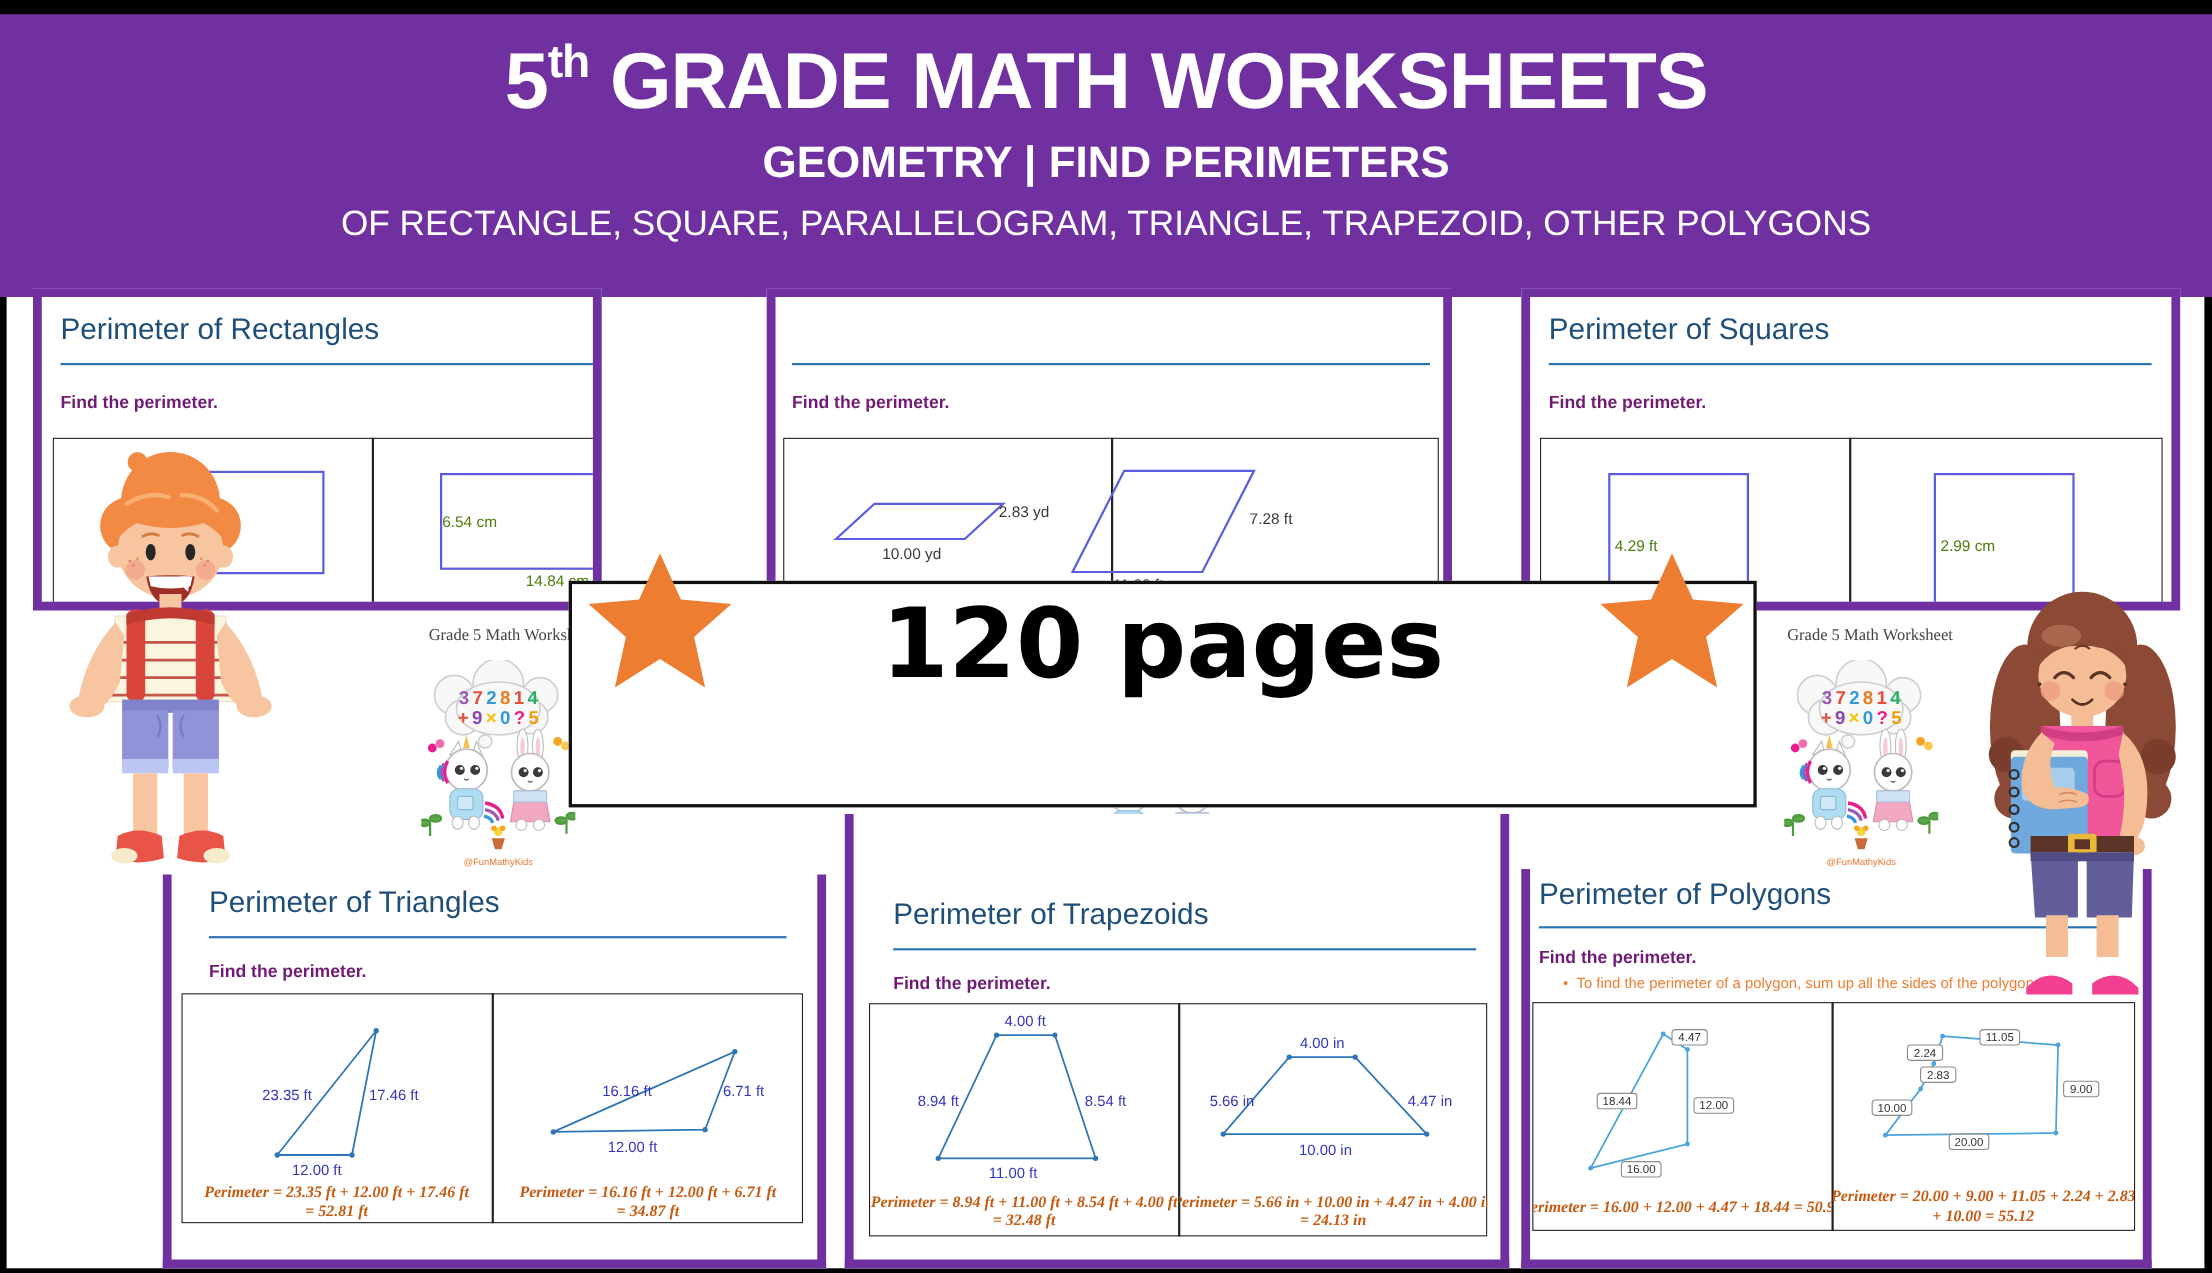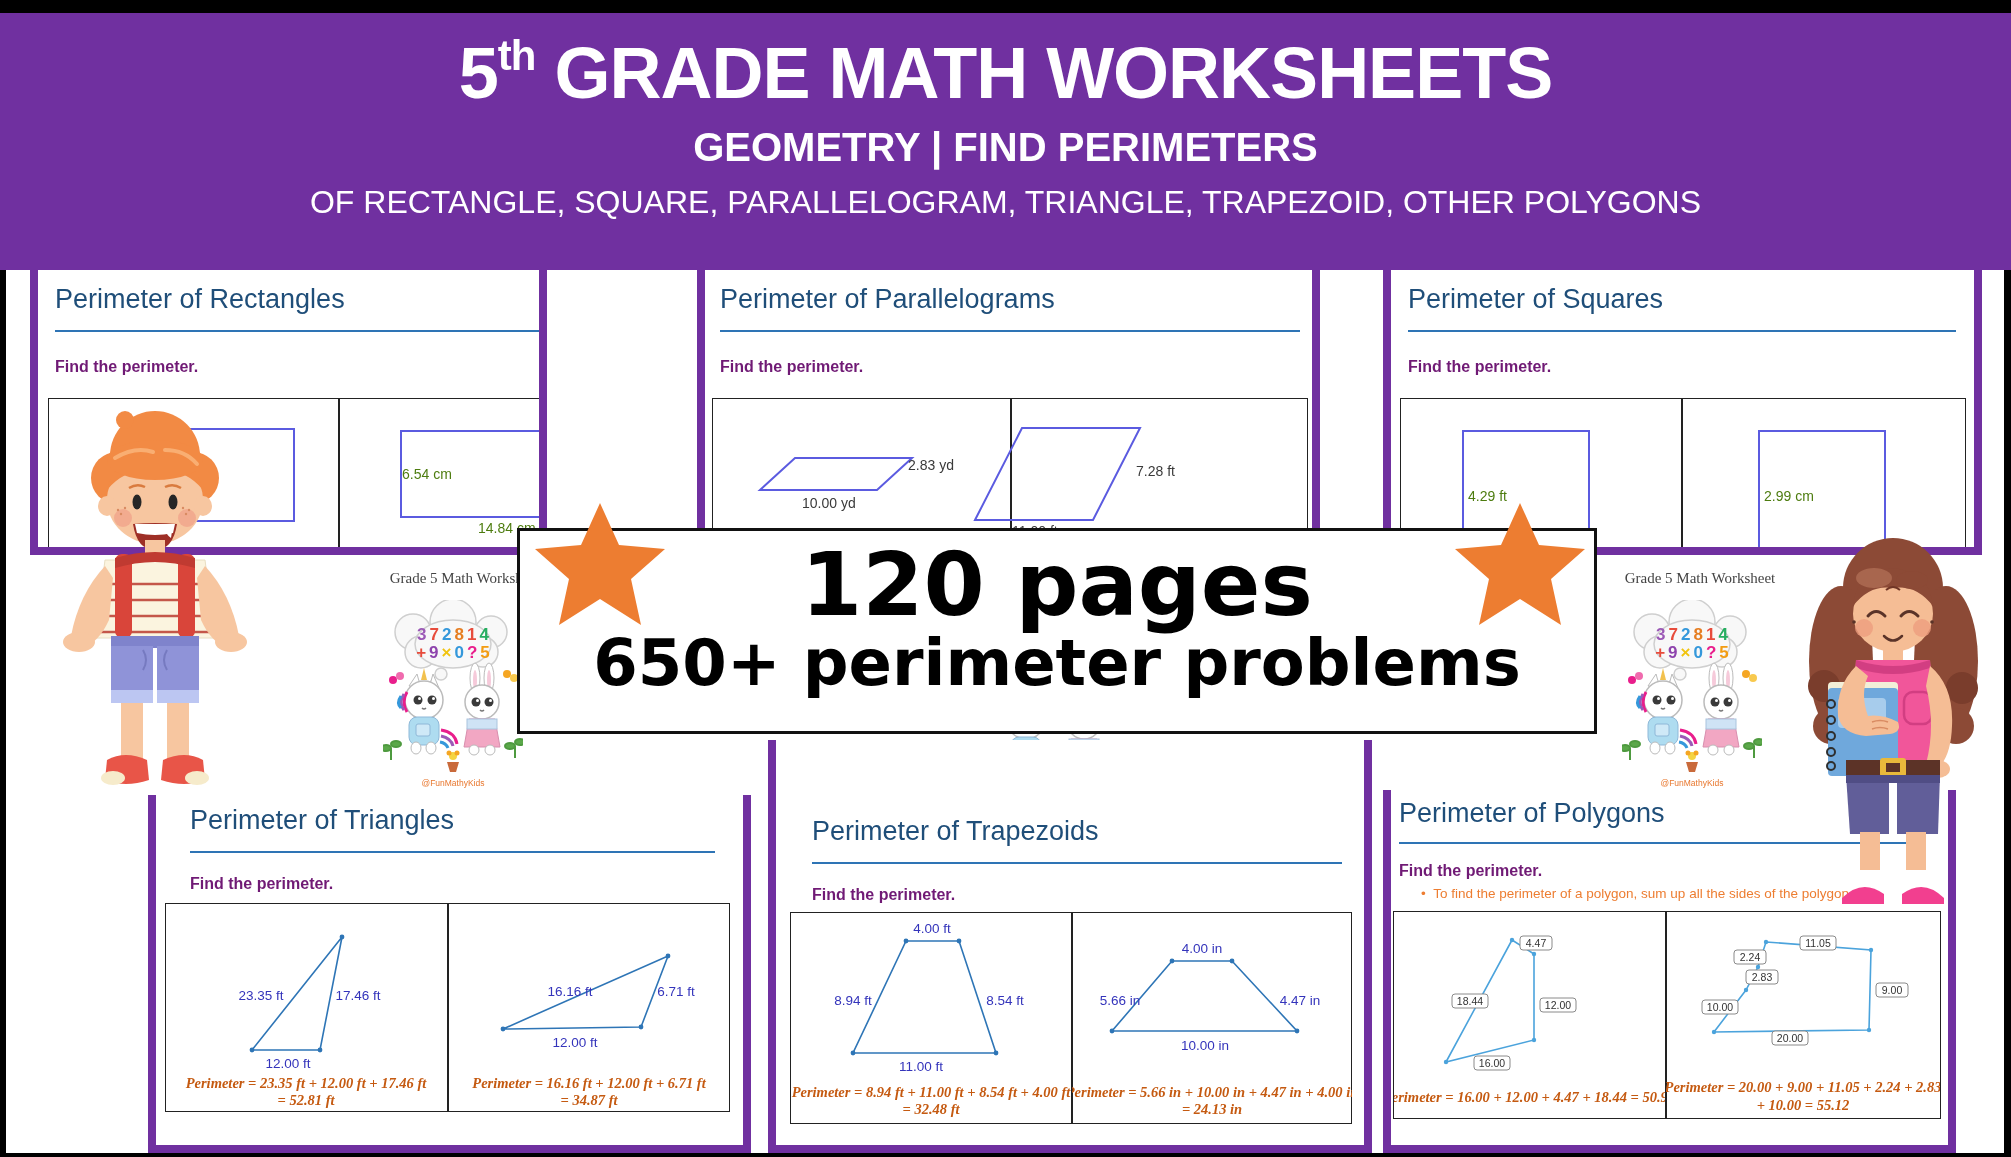--- a/index.html
+++ b/index.html
@@ -56,21 +56,20 @@
     <div class="instr" style="left:17px;top:88px;">Find the perimeter.</div>
     <div class="pbox" style="left:10px;top:128px;width:580px;height:170px;"></div>
     <div class="pdiv" style="left:300px;top:128px;height:170px;"></div>
     <div class="shape" style="left:112px;top:158px;width:145px;height:94px;"></div>
     <div class="shape" style="left:362px;top:160px;width:177px;height:88px;"></div>
     <div class="dim" style="left:364px;top:196px;">6.54 cm</div>
     <div class="dim" style="left:440px;top:250px;">14.84 cm</div>
   </div>
 
   <div class="abs card" style="left:697px;top:262px;width:623px;height:296px;">
-    <div class="title" style="left:15px;top:14px;">Perimeter of Parallelograms</div>
     <div class="rule" style="left:15px;top:60px;width:580px;"></div>
     <div class="instr" style="left:15px;top:88px;">Find the perimeter.</div>
     <div class="pbox" style="left:7px;top:128px;width:596px;height:165px;"></div>
     <div class="pdiv" style="left:305px;top:128px;height:165px;"></div>
     <svg class="abs" style="left:7px;top:128px;" width="596" height="165">
       <polygon points="48,92 83,60 200,60 165,92" fill="none" stroke="#5B5BE0" stroke-width="2"></polygon>
       <polygon points="263,122 310,30 428,30 381,122" fill="none" stroke="#5B5BE0" stroke-width="2"></polygon>
       <text x="196" y="72" style="font-size:14px;fill:#3a3a3a;">2.83 yd</text>
       <text x="90" y="110" style="font-size:14px;fill:#3a3a3a;">10.00 yd</text>
       <text x="424" y="78" style="font-size:14px;fill:#3a3a3a;">7.28 ft</text>
@@ -231,21 +230,20 @@
           <rect x="106" y="119" width="36" height="14" rx="3" fill="#fff" stroke="#8a8a8a"></rect>
           <text class="boxlab" x="124" y="129.5" text-anchor="middle">20.00</text>
         </g>
       <text class="ans" x="137" y="180" text-anchor="middle">Perimeter = 20.00 + 9.00 + 11.05 + 2.24 + 2.83</text>
       <text class="ans" x="137" y="198" text-anchor="middle">+ 10.00 = 55.12</text>
     </svg>
   </div>
 
   <div class="abs" id="banner">
     <div class="b1">120 pages</div>
-    <div class="b2">650+ perimeter problems</div>
   </div>
 
   <svg class="abs" style="left:535px;top:503px;" width="130" height="126" viewBox="0 0 130 126">
     <polygon points="65,0 84,42 130,46 96,76 106,122 65,96 24,122 34,76 0,46 46,42" fill="#ED7D31"></polygon>
   </svg>
   <svg class="abs" style="left:1455px;top:503px;" width="130" height="126" viewBox="0 0 130 126">
     <polygon points="65,0 84,42 130,46 96,76 106,122 65,96 24,122 34,76 0,46 46,42" fill="#ED7D31"></polygon>
   </svg>
 
   <svg class="abs" style="left:55px;top:398px;" width="200" height="398" viewBox="0 0 200 398">

